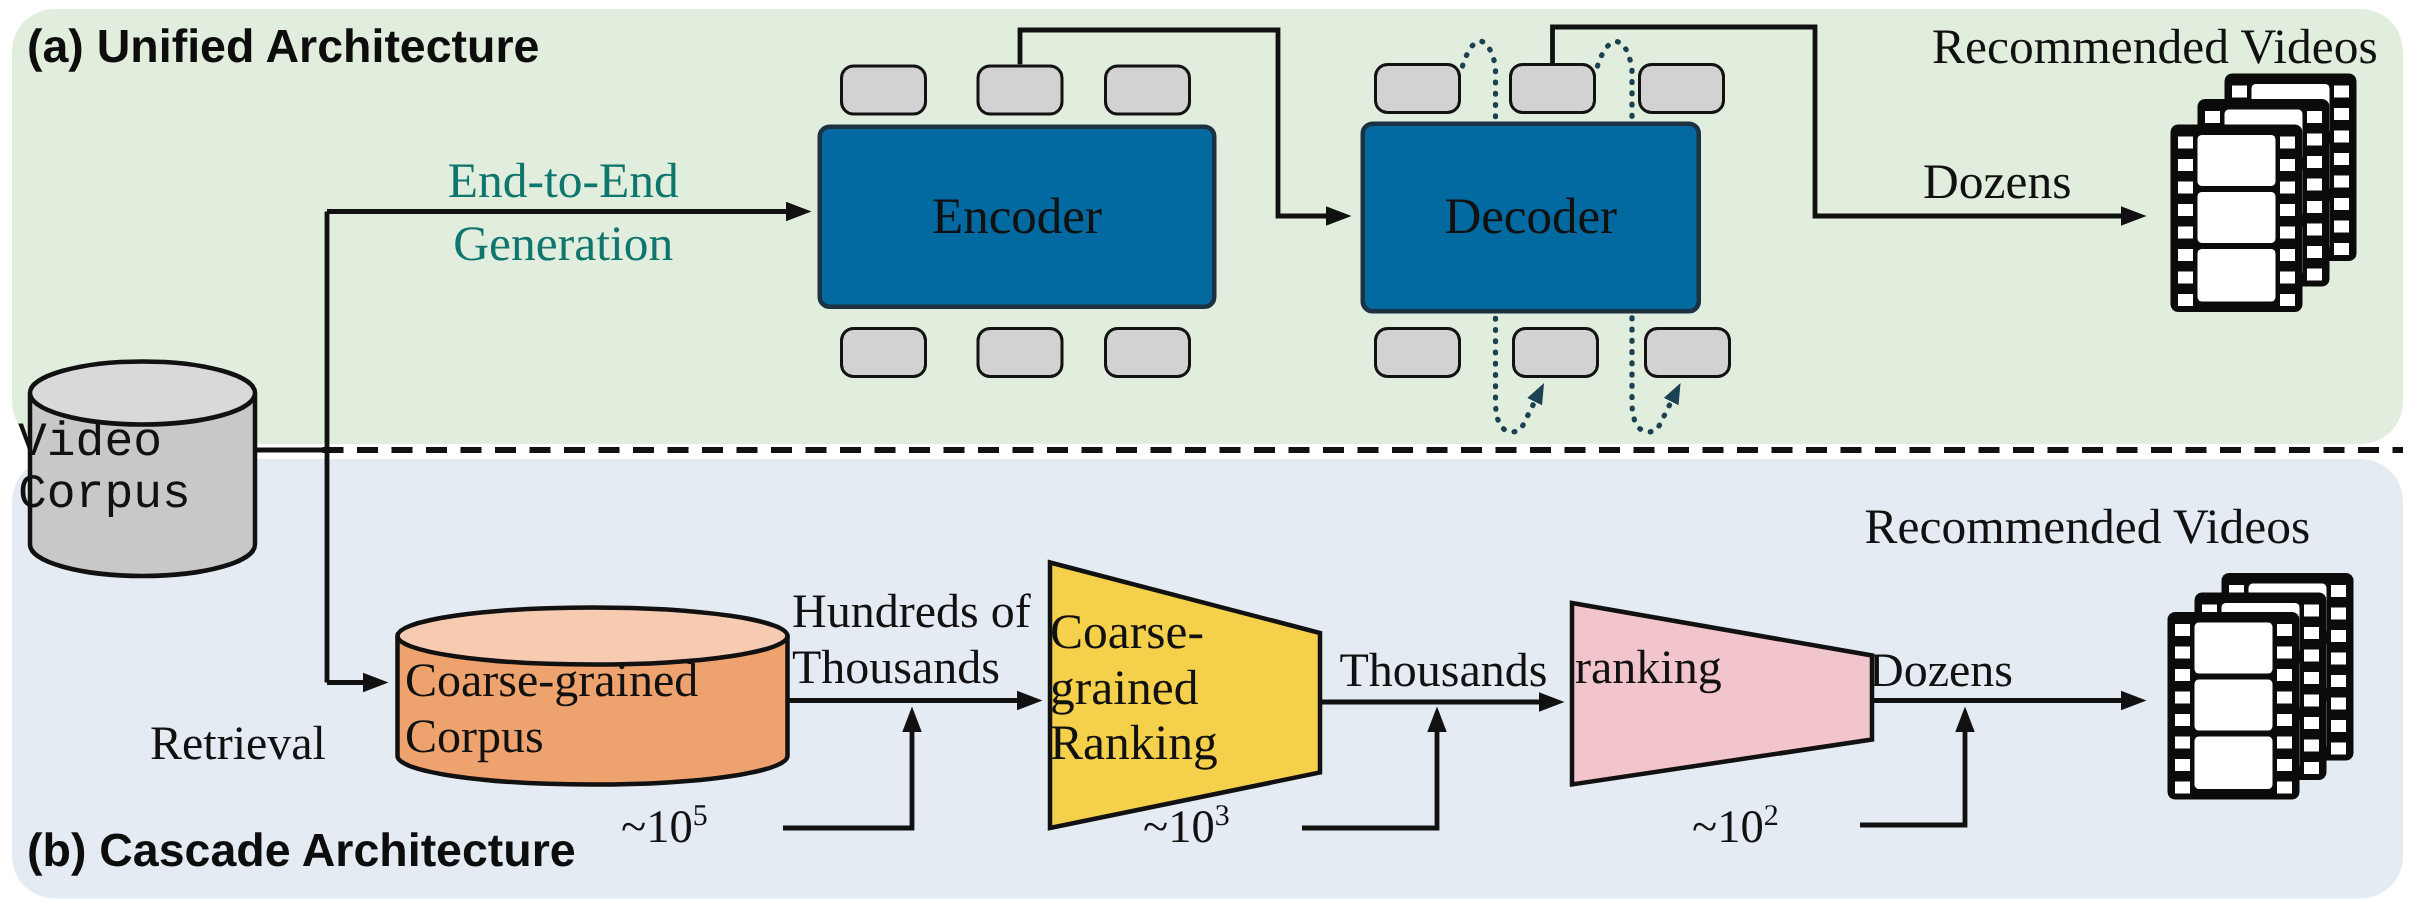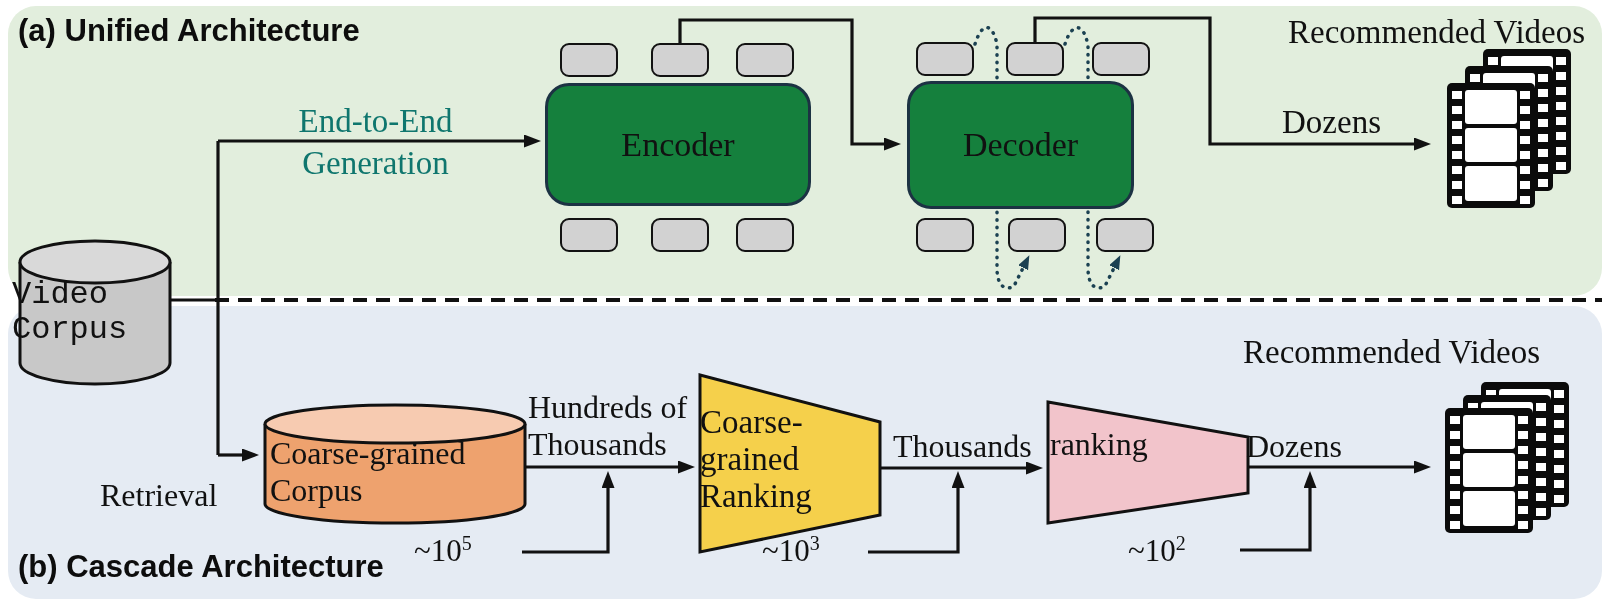--- a/index.html
+++ b/index.html
@@ -7,21 +7,21 @@
           font-family:"Liberation Serif", serif;color:#111;}
   .panel{position:absolute;border-radius:28px;}
   .panel-green{left:8px;top:6px;width:1594px;height:290px;background:#e2eedd;}
   .panel-blue{left:8px;top:306px;width:1594px;height:293px;background:#e5ebf3;}
   .overlay{position:absolute;left:0;top:0;width:1611px;height:605px;pointer-events:none;}
   .abs{position:absolute;}
   .heading{font-family:"Liberation Sans", sans-serif;font-weight:700;font-size:31px;color:#0d0d0d;white-space:nowrap;}
   .serif32{font-size:32px;line-height:37px;}
   .center{}
   .red2line{color:#0f766e;font-size:33px;line-height:42px;text-align:center;}
-  .bigbox{position:absolute;background:#15803d;border:3.5px solid #1c3243;border-radius:24px;
+  .bigbox{position:absolute;background:#0369a1;border:3.5px solid #1c3243;border-radius:8px;
           display:flex;align-items:center;justify-content:center;font-size:34px;box-sizing:border-box;}
   .tok{position:absolute;width:58px;height:34px;background:#d2d2d2;border:2.5px solid #121212;
        border-radius:9px;box-sizing:border-box;}
   .scale{font-size:31px;white-space:nowrap;}
   .scale sup{font-size:20px;vertical-align:super;line-height:0;}
   .lbl{white-space:nowrap;}
 </style>
 </head>
 <body>
 

